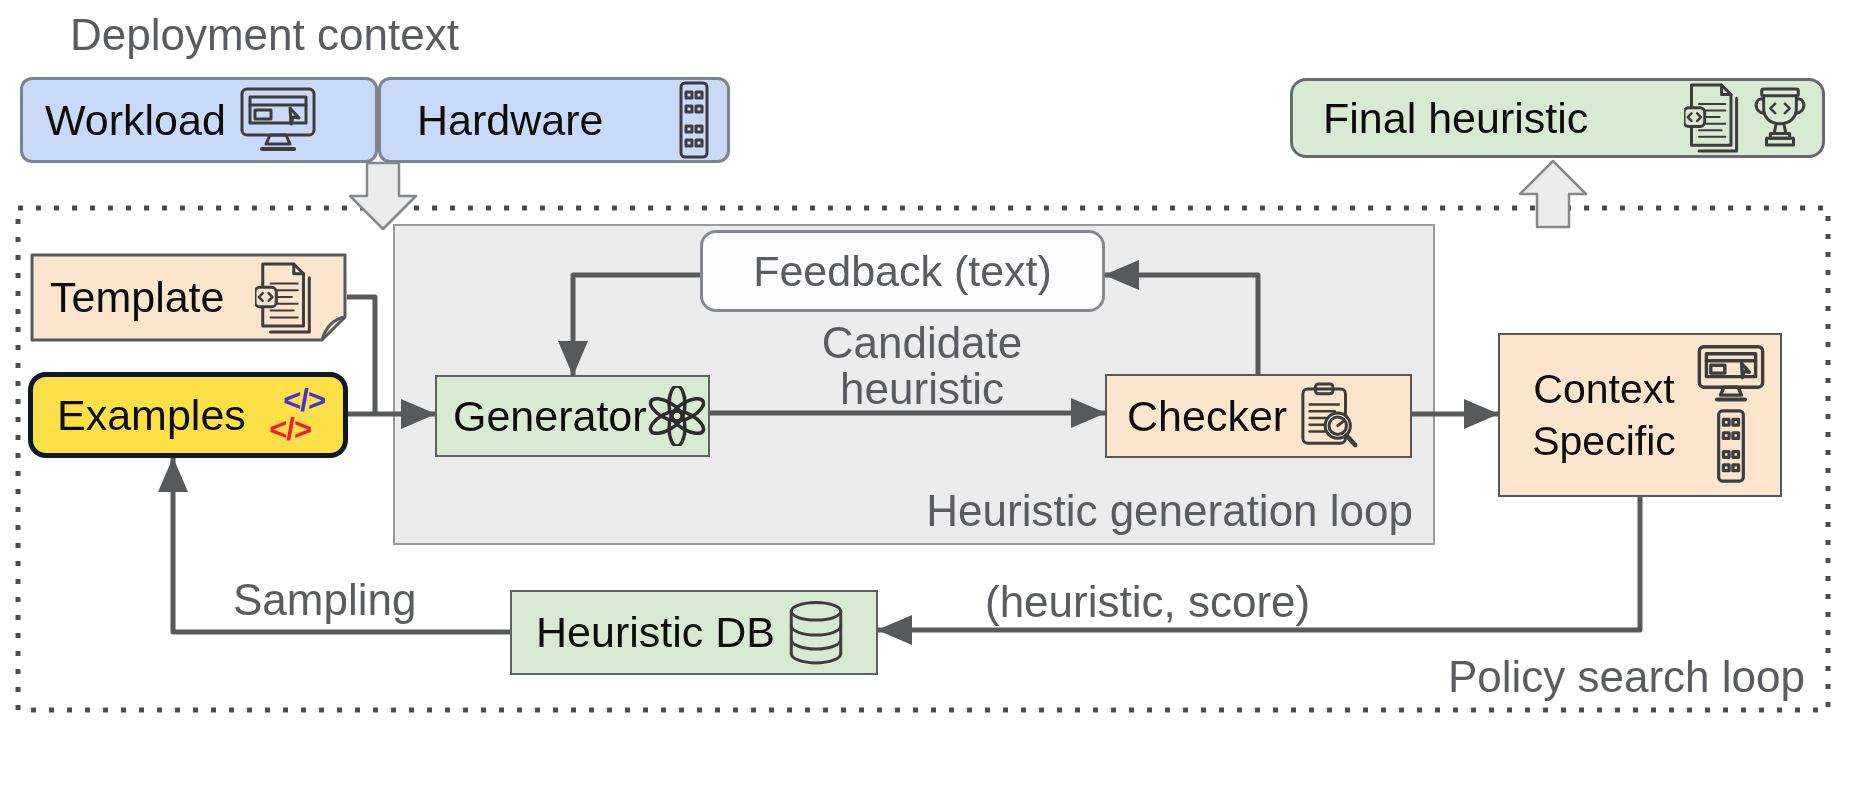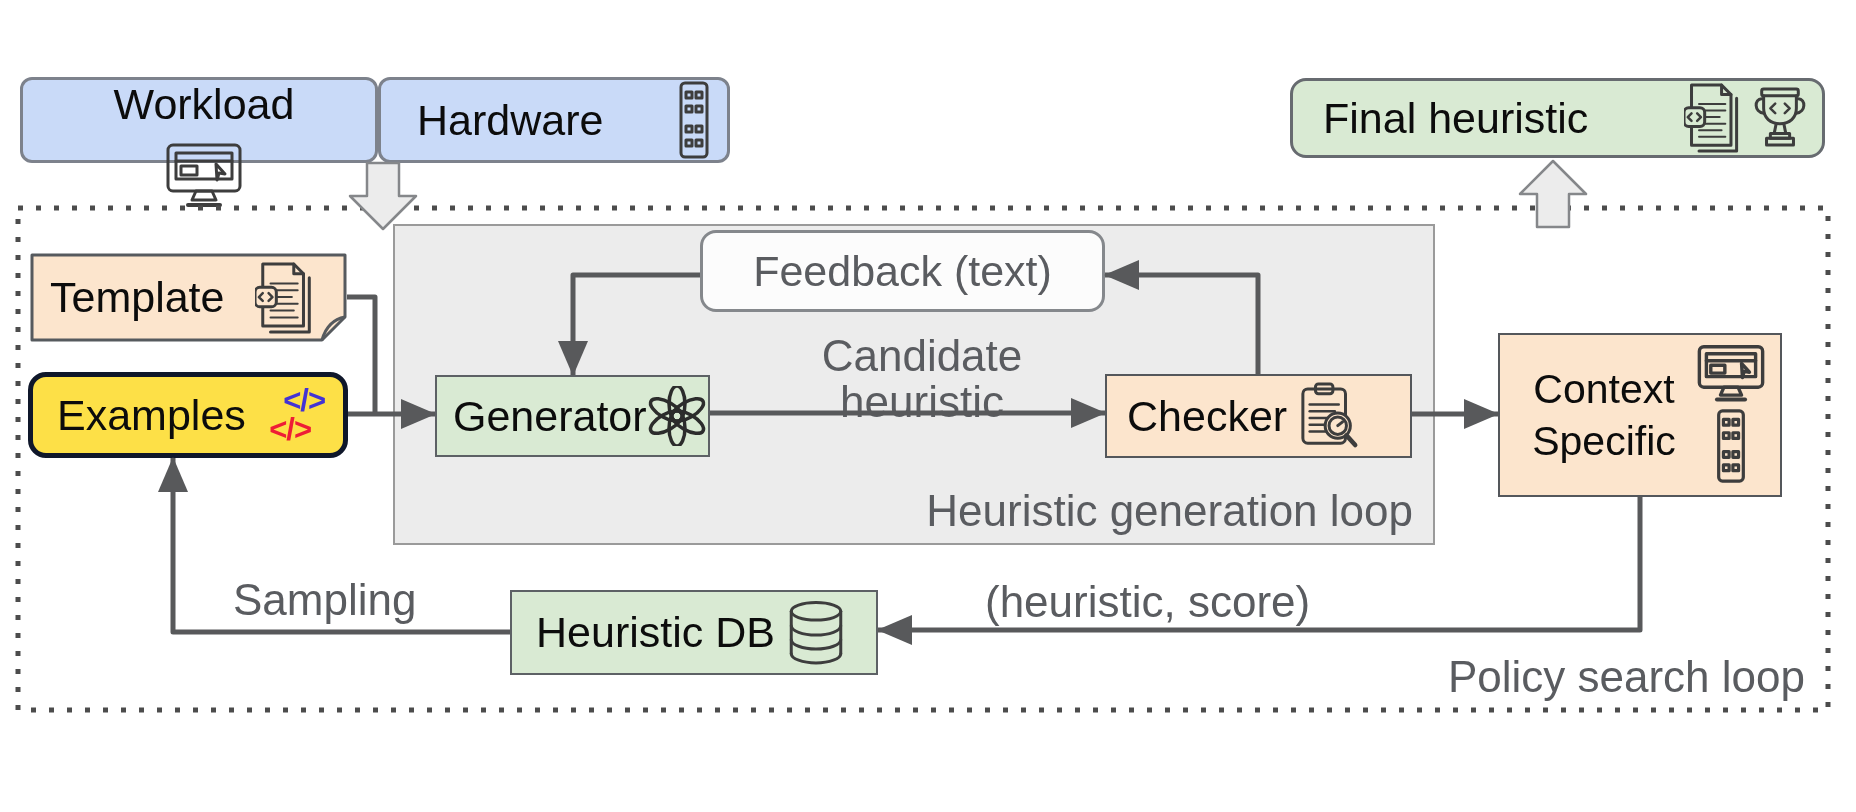--- a/index.html
+++ b/index.html
@@ -34,22 +34,23 @@
   .badge-template{fill:#fce5cd;}
   .badge-final{fill:#d9ead3;}
 </style>
 </head>
 <body>
 
 <div id="canvas">
 
   <div class="loopbox" style="left:393px;top:224px;width:1042px;height:321px;"></div>
 
-
-  <div class="box blue" style="left:20px;top:77px;width:358px;height:86px;padding:0 12px 0 22px;gap:14px;flex-direction:column;">
+  <div class="ann" style="left:70px;top:10px;">Deployment context</div>
+
+  <div class="box blue" style="left:20px;top:77px;width:358px;height:86px;padding:0 12px 0 22px;gap:14px;">
     <span>Workload</span>
     <svg class="icon" width="76" height="66" viewBox="0 0 76 66" fill="none" stroke="#3d3d3d" stroke-width="3" stroke-linejoin="round" stroke-linecap="round">
       <rect x="2" y="2" width="72" height="46" rx="5"></rect>
       <rect x="10" y="10" width="56" height="26"></rect>
       <path d="M10,18 H66"></path>
       <rect x="15" y="23" width="16" height="9"></rect>
       <path d="M50,21 L59,31 L53,30 L51,37 Z"></path>
       <path d="M30,48 h16 l4,9 h-24 z"></path>
       <path d="M22,62 H54" stroke-width="4"></path>
     </svg>
@@ -142,21 +143,21 @@
       <ellipse cx="0" cy="-13" rx="8.5" ry="19" transform="rotate(240)"></ellipse>
       <ellipse cx="0" cy="-13" rx="8.5" ry="19" transform="rotate(300)"></ellipse>
     </svg>
   </div>
 
   <div class="box whiter" style="left:700px;top:230px;width:405px;height:82px;justify-content:center;color:#5a5c60;">
     <span>Feedback (text)</span>
   </div>
 
   <div class="ann" style="left:762px;top:320px;width:320px;text-align:center;line-height:46px;">
-    <span style="display:block;margin-top:13px;">Candidate</span>
+    <span style="display:block;">Candidate</span>
     <span style="display:block;">heuristic</span>
   </div>
 
   <div class="box orange" style="left:1105px;top:374px;width:307px;height:84px;padding:0 8px 0 20px;gap:12px;">
     <span>Checker</span>
     <svg class="icon" width="62" height="68" viewBox="0 0 64 68" fill="none" stroke="#3d3d3d" stroke-width="3" stroke-linejoin="round" stroke-linecap="round">
       <rect x="4" y="6" width="44" height="56" rx="5"></rect>
       <rect x="17" y="1" width="18" height="10" rx="3"></rect>
       <g stroke-width="2.5">
         <path d="M11,22 H41"></path>

